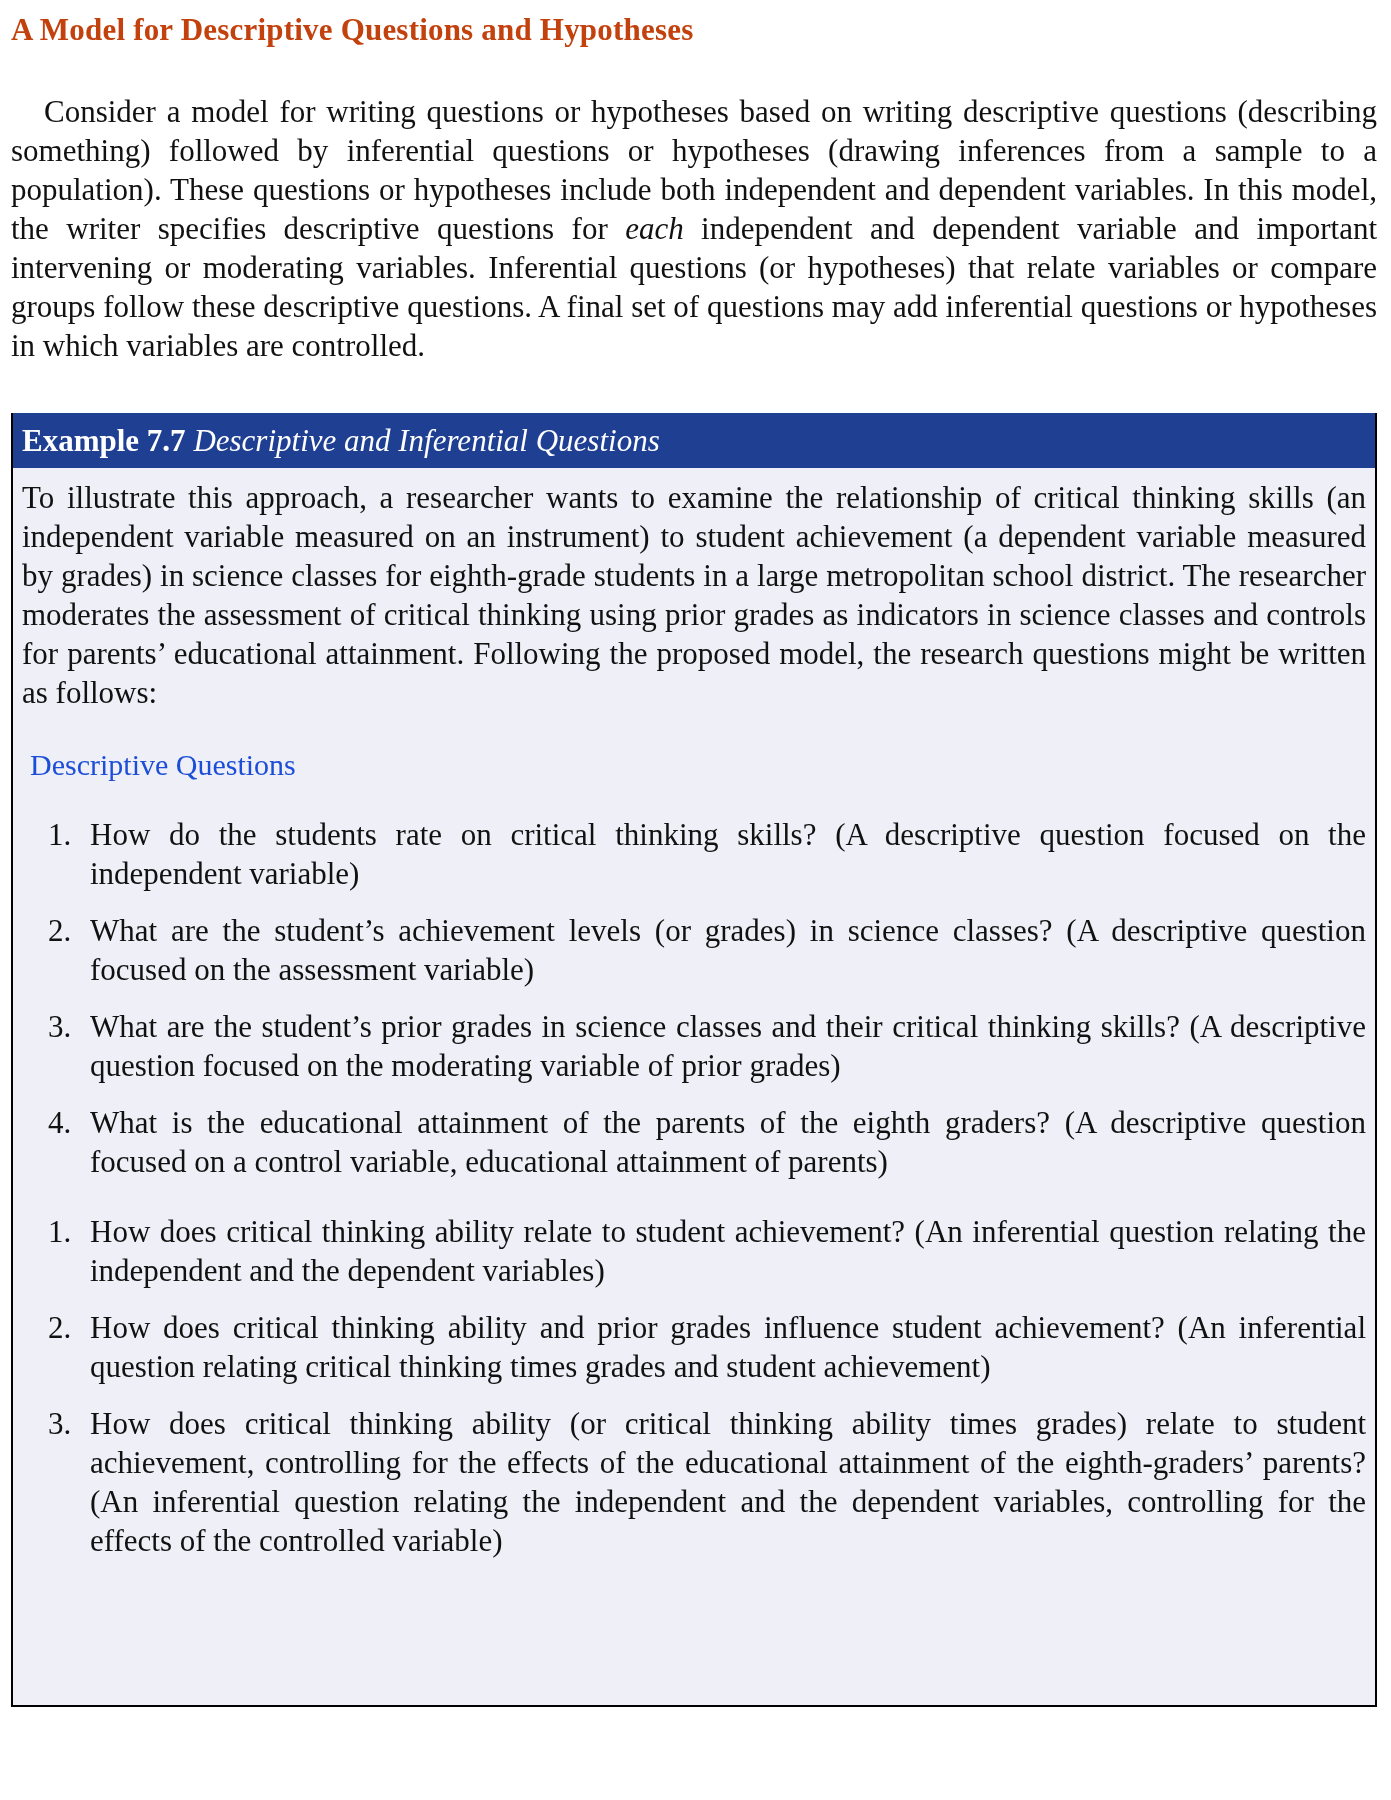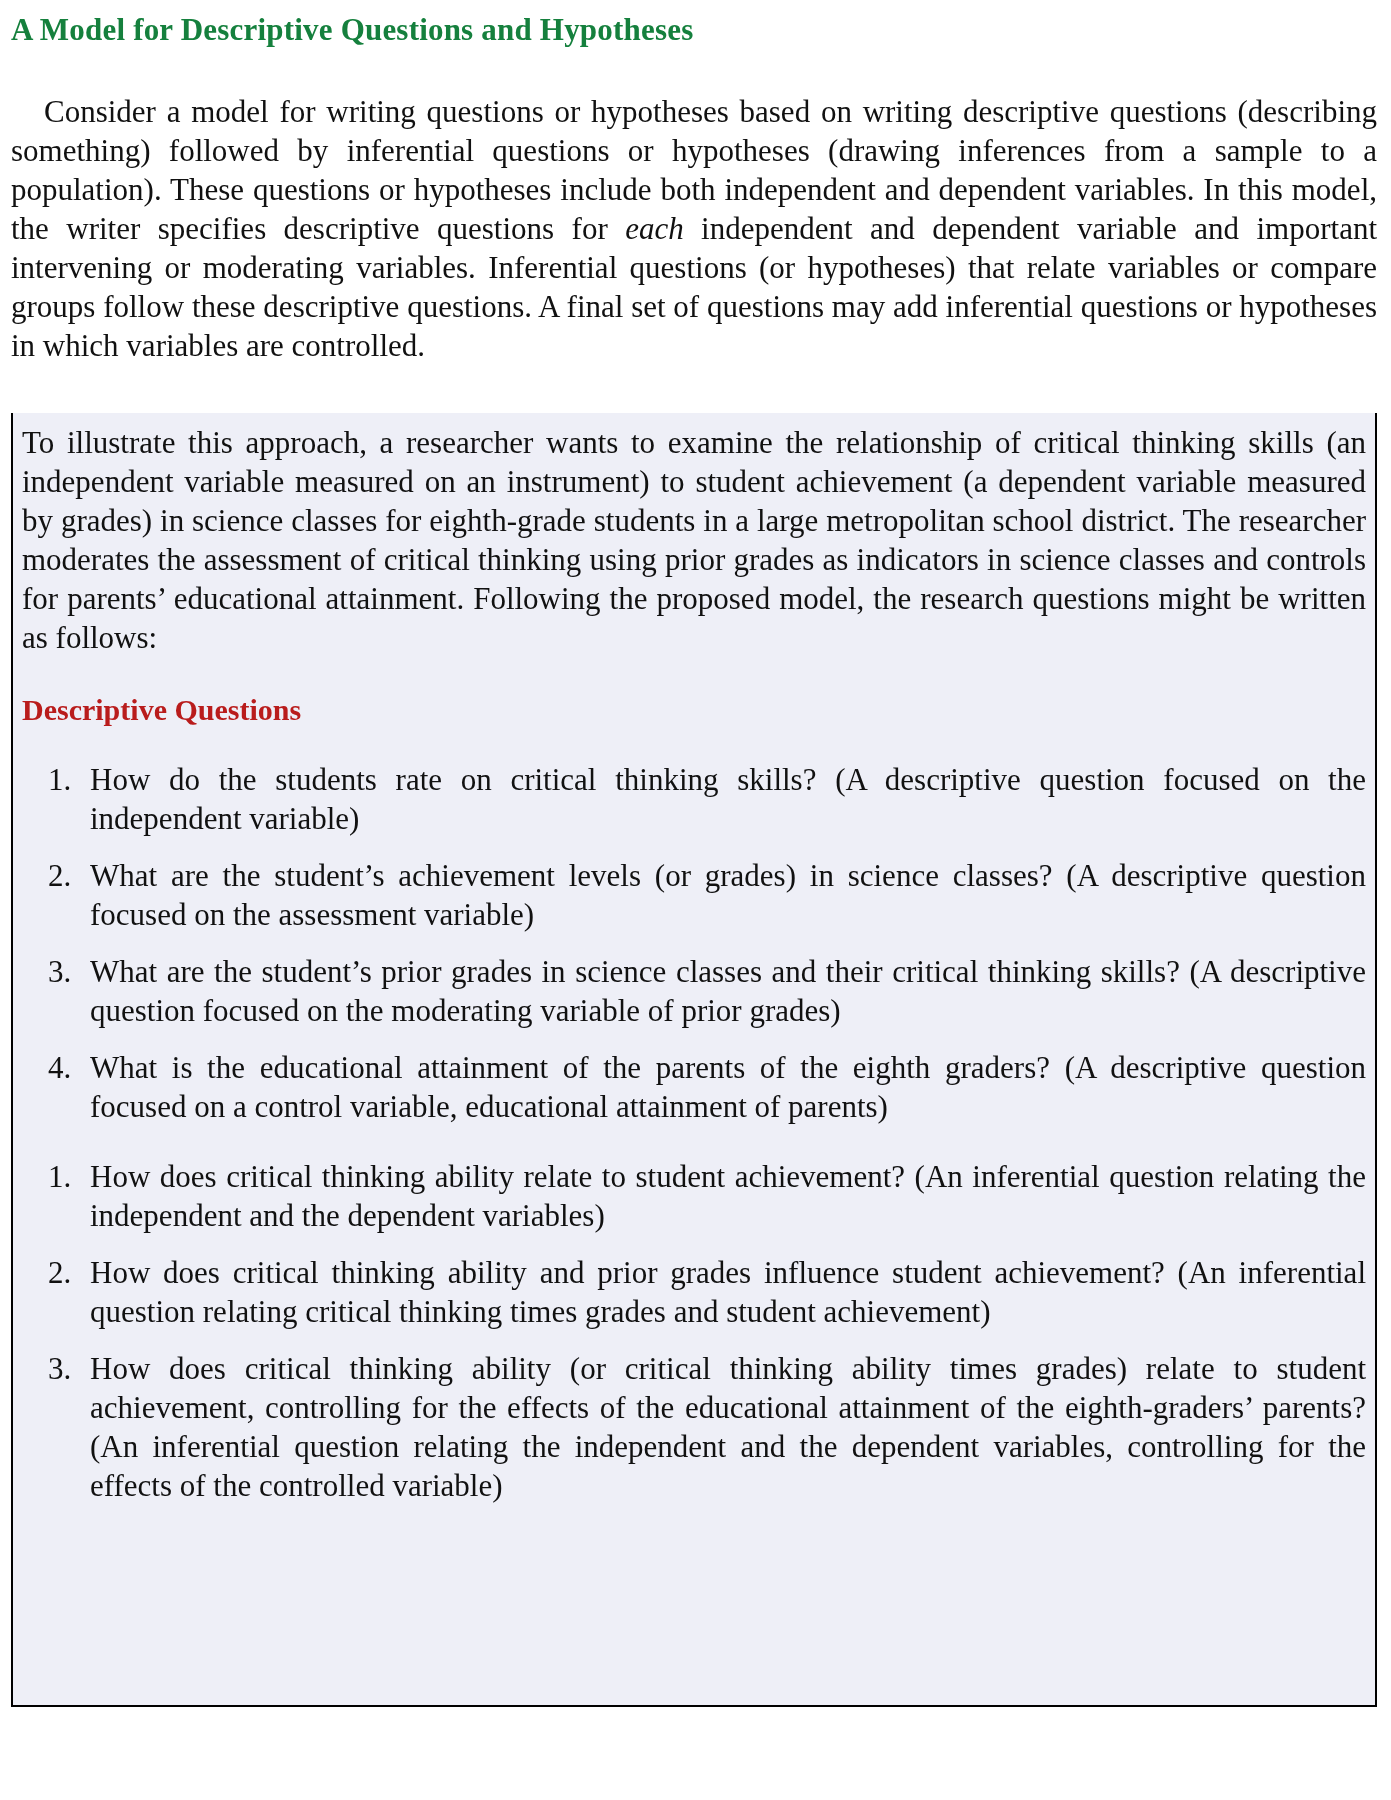--- a/index.html
+++ b/index.html
@@ -1,45 +1,49 @@
 <!DOCTYPE html>
 <html><head>
 <meta charset="utf-8">
 <style>
   html,body{margin:0;padding:0;background:#ffffff;}
   body{width:1391px;height:1800px;position:relative;font-family:"Liberation Serif","DejaVu Serif",serif;color:#111;}
   .page{position:absolute;left:11px;top:0;width:1366px;}
-  h1.title{margin:0;position:absolute;top:12px;left:0;font-size:31px;font-weight:bold;color:#15803d;letter-spacing:0.2px;white-space:nowrap;}
+  h1.title{margin:0;position:absolute;top:12px;left:0;font-size:31px;font-weight:bold;color:#c2410c;letter-spacing:0.2px;white-space:nowrap;}
   .intro{position:absolute;top:92px;left:0;width:1366px;font-size:31px;line-height:39px;text-align:justify;}
   .intro p{margin:0;text-indent:33px;}
   .intro em{font-style:italic;}
   .box{position:absolute;top:413px;left:0;width:1362px;height:1292px;background:#eeeff7;border:2px solid #000;border-top:none;box-sizing:content-box;}
   .box-header{height:55px;background:#1f3f93;color:#fff;font-size:31px;line-height:55px;padding-left:9px;white-space:nowrap;}
   .box-header .label{font-weight:bold;}
   .box-header .subtitle{font-style:italic;}
   .box-body{padding:10px 9px 0 9px;font-size:31px;line-height:39px;}
   .box-intro{margin:0;text-align:justify;}
-  h2.section{margin:0;font-size:30px;font-weight:bold;color:#b91c1c;}
+  h2.section{margin:8px;font-size:30px;font-weight:normal;color:#1d4ed8;}
   h2.desc{margin-top:33px;}
   h2.inf{margin-top:25px;}
   ol.qlist{list-style:none;margin:31px 0 0 0;padding:0;}
   ol.qlist li{position:relative;padding-left:68px;margin-bottom:18px;text-align:justify;}
   ol.qlist li .num{position:absolute;left:26px;top:0;}
 </style>
 </head>
 <body>
 
 <div class="page">
   <h1 class="title">A Model for Descriptive Questions and Hypotheses</h1>
 
   <div class="intro">
     <p><span>Consider a model for writing questions or hypotheses based on writing descriptive questions (describing something) followed by inferential questions or hypotheses (drawing inferences from a sample to a population). These questions or hypotheses include both independent and dependent variables. In this model, the writer specifies descriptive questions for </span><em>each</em><span> independent and dependent variable and important intervening or moderating variables. Inferential questions (or hypotheses) that relate variables or compare groups follow these descriptive questions. A final set of questions may add inferential questions or hypotheses in which variables are controlled.</span></p>
   </div>
 
   <div class="box">
+    <div class="box-header">
+      <span class="label">Example 7.7</span>
+      <span class="subtitle">Descriptive and Inferential Questions</span>
+    </div>
     <div class="box-body">
       <p class="box-intro">To illustrate this approach, a researcher wants to examine the relationship of critical thinking skills (an independent variable measured on an instrument) to student achievement (a dependent variable measured by grades) in science classes for eighth-grade students in a large metropolitan school district. The researcher moderates the assessment of critical thinking using prior grades as indicators in science classes and controls for parents’ educational attainment. Following the proposed model, the research questions might be written as follows:</p>
 
       <h2 class="section desc">Descriptive Questions</h2>
       <ol class="qlist">
         <li><span class="num">1.</span><span>How do the students rate on critical thinking skills? (A descriptive question focused on the independent variable)</span></li>
         <li><span class="num">2.</span><span>What are the student’s achievement levels (or grades) in science classes? (A descriptive question focused on the assessment variable)</span></li>
         <li><span class="num">3.</span><span>What are the student’s prior grades in science classes and their critical thinking skills? (A descriptive question focused on the moderating variable of prior grades)</span></li>
         <li><span class="num">4.</span><span>What is the educational attainment of the parents of the eighth graders? (A descriptive question focused on a control variable, educational attainment of parents)</span></li>
       </ol>

